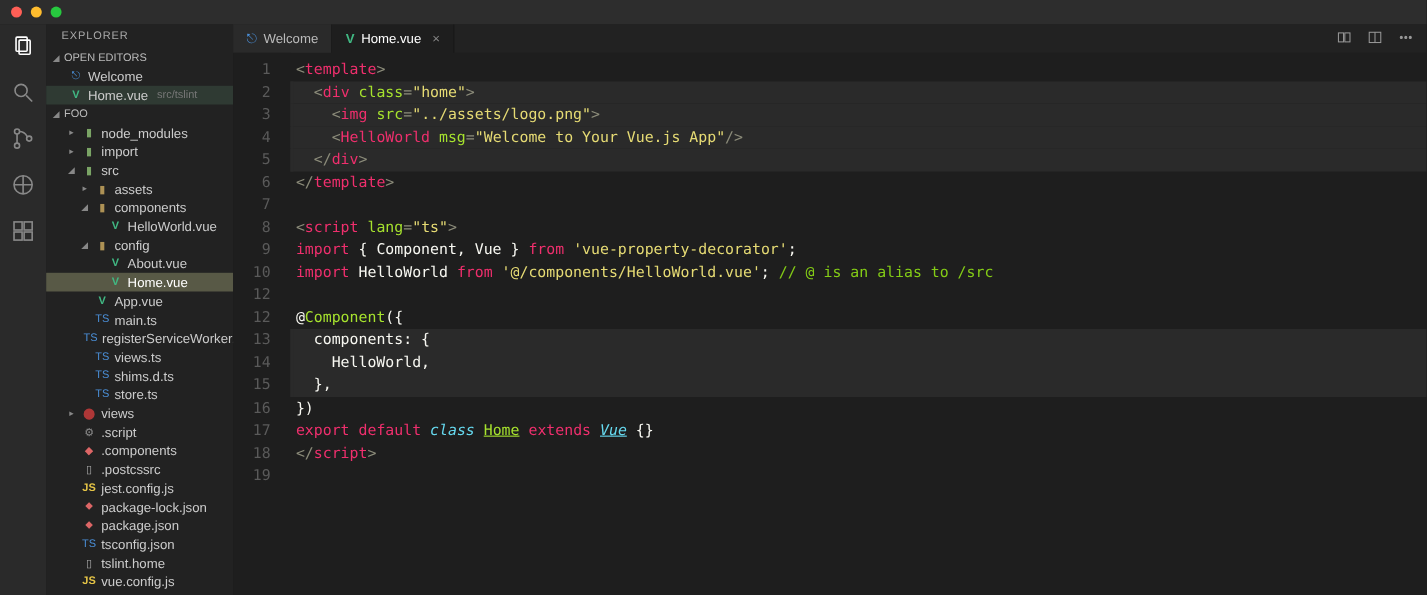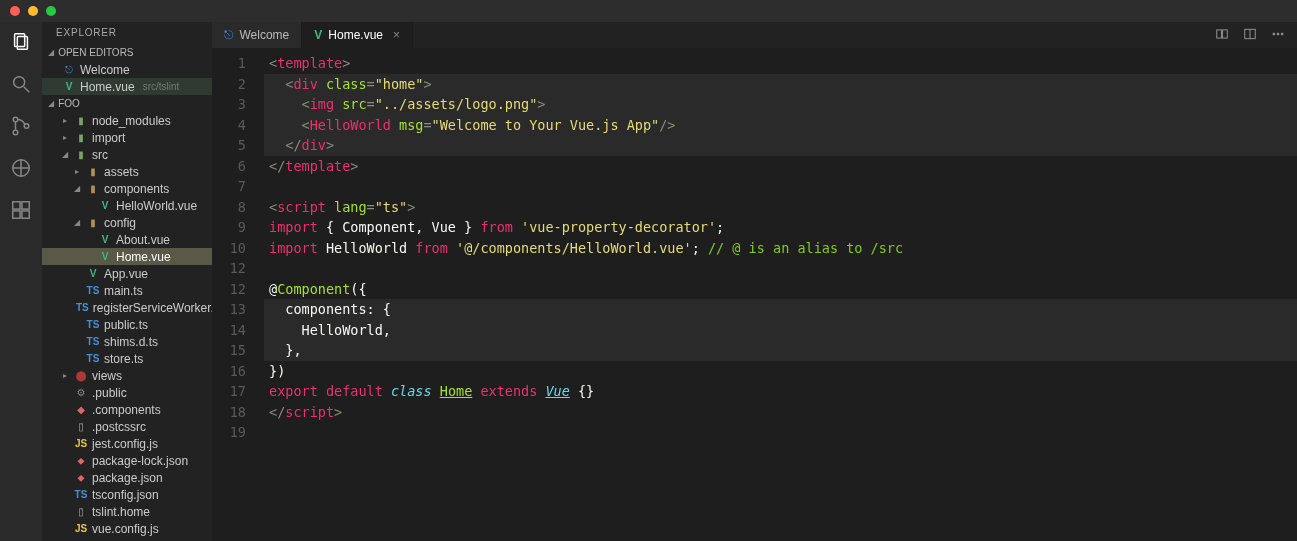--- a/index.html
+++ b/index.html
@@ -85,21 +85,21 @@
     padding-left: 8px;
     white-space: nowrap;
     color: #ccc;
   }
   .tree-row.sel1 { background: #2f3a33; }
   .tree-row.sel2 { background: #585946; color:#fff; }
   .tree-row .twist { width: 10px; font-size:8px; color:#888; text-align:center; }
   .tree-row .icon { width: 14px; height:14px; display:flex; align-items:center; justify-content:center; font-size:10px; }
   .tree-row .sub { color:#777; font-size:10px; margin-left:4px; }
   .i-vue { color:#41b883; font-weight:bold; }
-  .i-ts  { color:#4a8ed6; font-weight:bold; font-size:9px; }
+  .i-ts  { color:#4a8ed6; font-weight:normal; font-size:9px; }
   .i-js  { color:#e6c547; font-weight:bold; font-size:9px; }
   .i-json{ color:#d66; font-size:11px; }
   .i-folder{ color:#7aa465; }
   .i-folder2{ color:#ae9255; }
   .i-home{ color:#4a8ed6; }
   .i-git { color:#d66; }
   .i-gear{ color:#888; }
   .i-bug { color:#ae3737; }
   .i-file{ color:#aaa; }
 
@@ -296,41 +296,41 @@
           <span>main.ts</span>
         </div>
         <div class="tree-row" style="padding-left: 30px;">
           <span class="twist"></span>
           <span class="icon i-ts">TS</span>
           <span>registerServiceWorker.ts</span>
         </div>
         <div class="tree-row" style="padding-left: 30px;">
           <span class="twist"></span>
           <span class="icon i-ts">TS</span>
-          <span>public.ts</span>
+          <span>views.ts</span>
         </div>
         <div class="tree-row" style="padding-left: 30px;">
           <span class="twist"></span>
           <span class="icon i-ts">TS</span>
           <span>shims.d.ts</span>
         </div>
         <div class="tree-row" style="padding-left: 30px;">
           <span class="twist"></span>
           <span class="icon i-ts">TS</span>
           <span>store.ts</span>
         </div>
         <div class="tree-row" style="padding-left: 18px;">
           <span class="twist">▸</span>
           <span class="icon i-bug">⬤</span>
           <span>views</span>
         </div>
         <div class="tree-row" style="padding-left: 18px;">
           <span class="twist"></span>
           <span class="icon i-gear">⚙</span>
-          <span>.public</span>
+          <span>.script</span>
         </div>
         <div class="tree-row" style="padding-left: 18px;">
           <span class="twist"></span>
           <span class="icon i-git">◆</span>
           <span>.components</span>
         </div>
         <div class="tree-row" style="padding-left: 18px;">
           <span class="twist"></span>
           <span class="icon i-file">▯</span>
           <span>.postcssrc</span>

